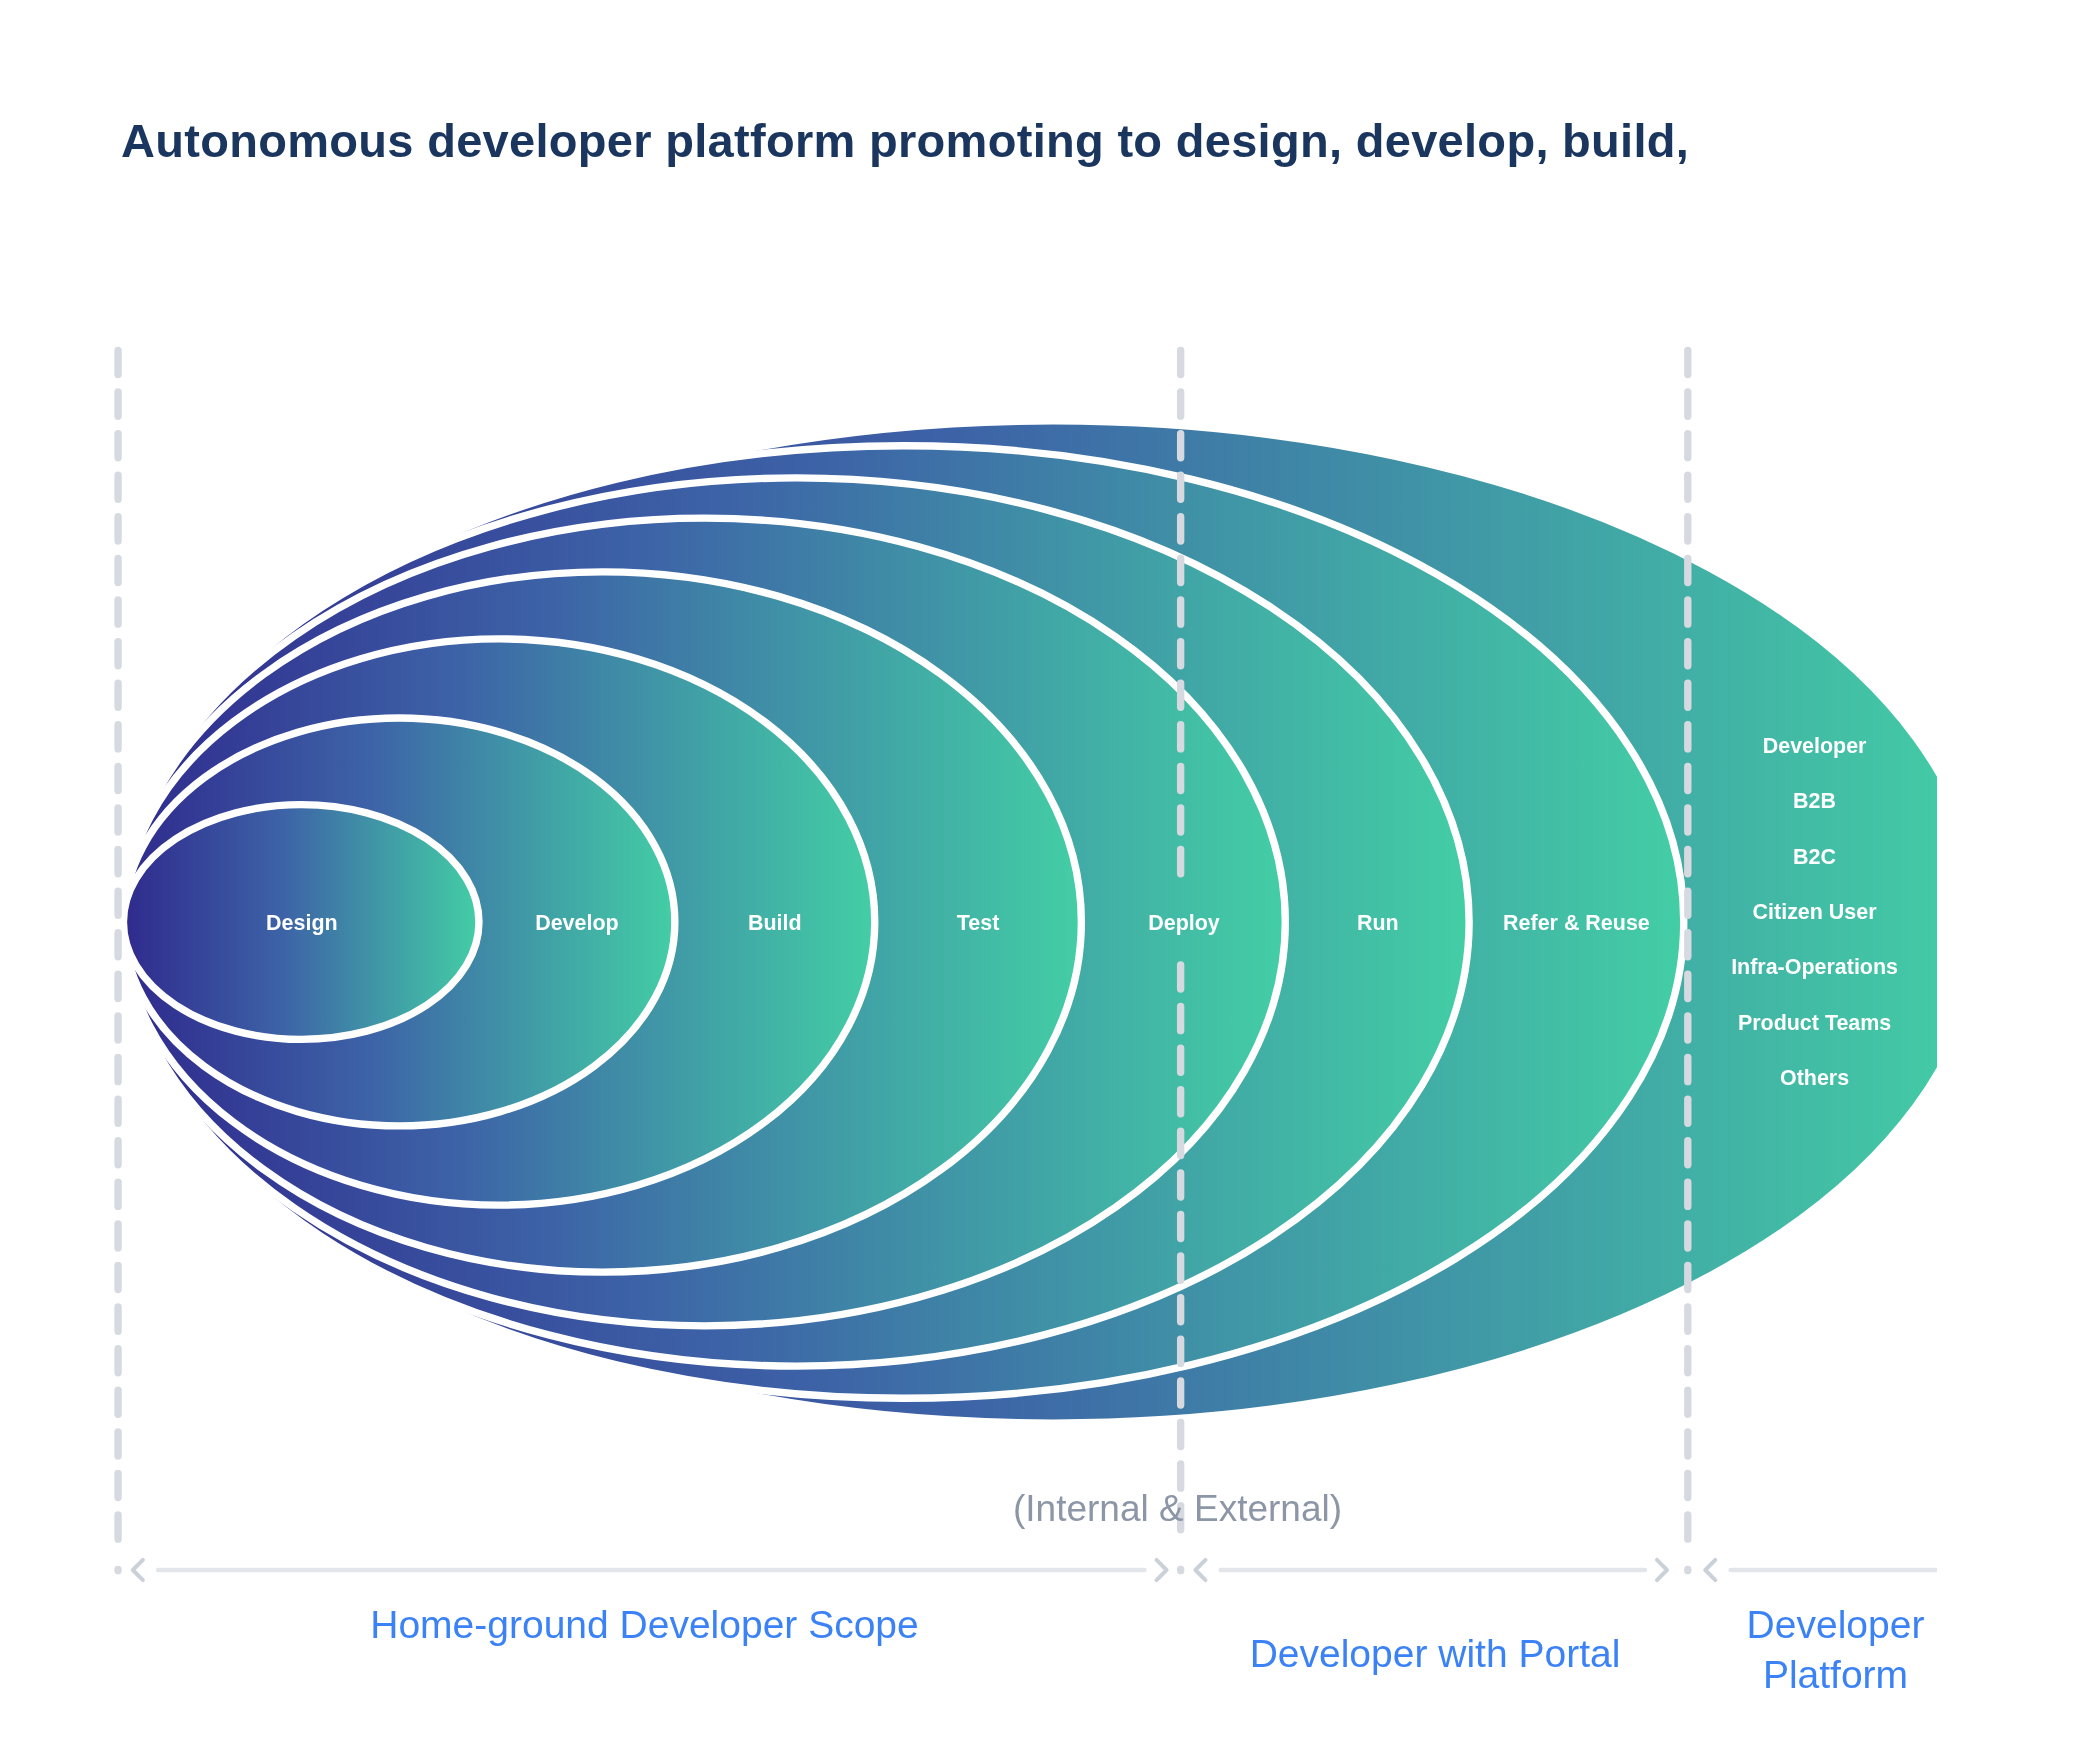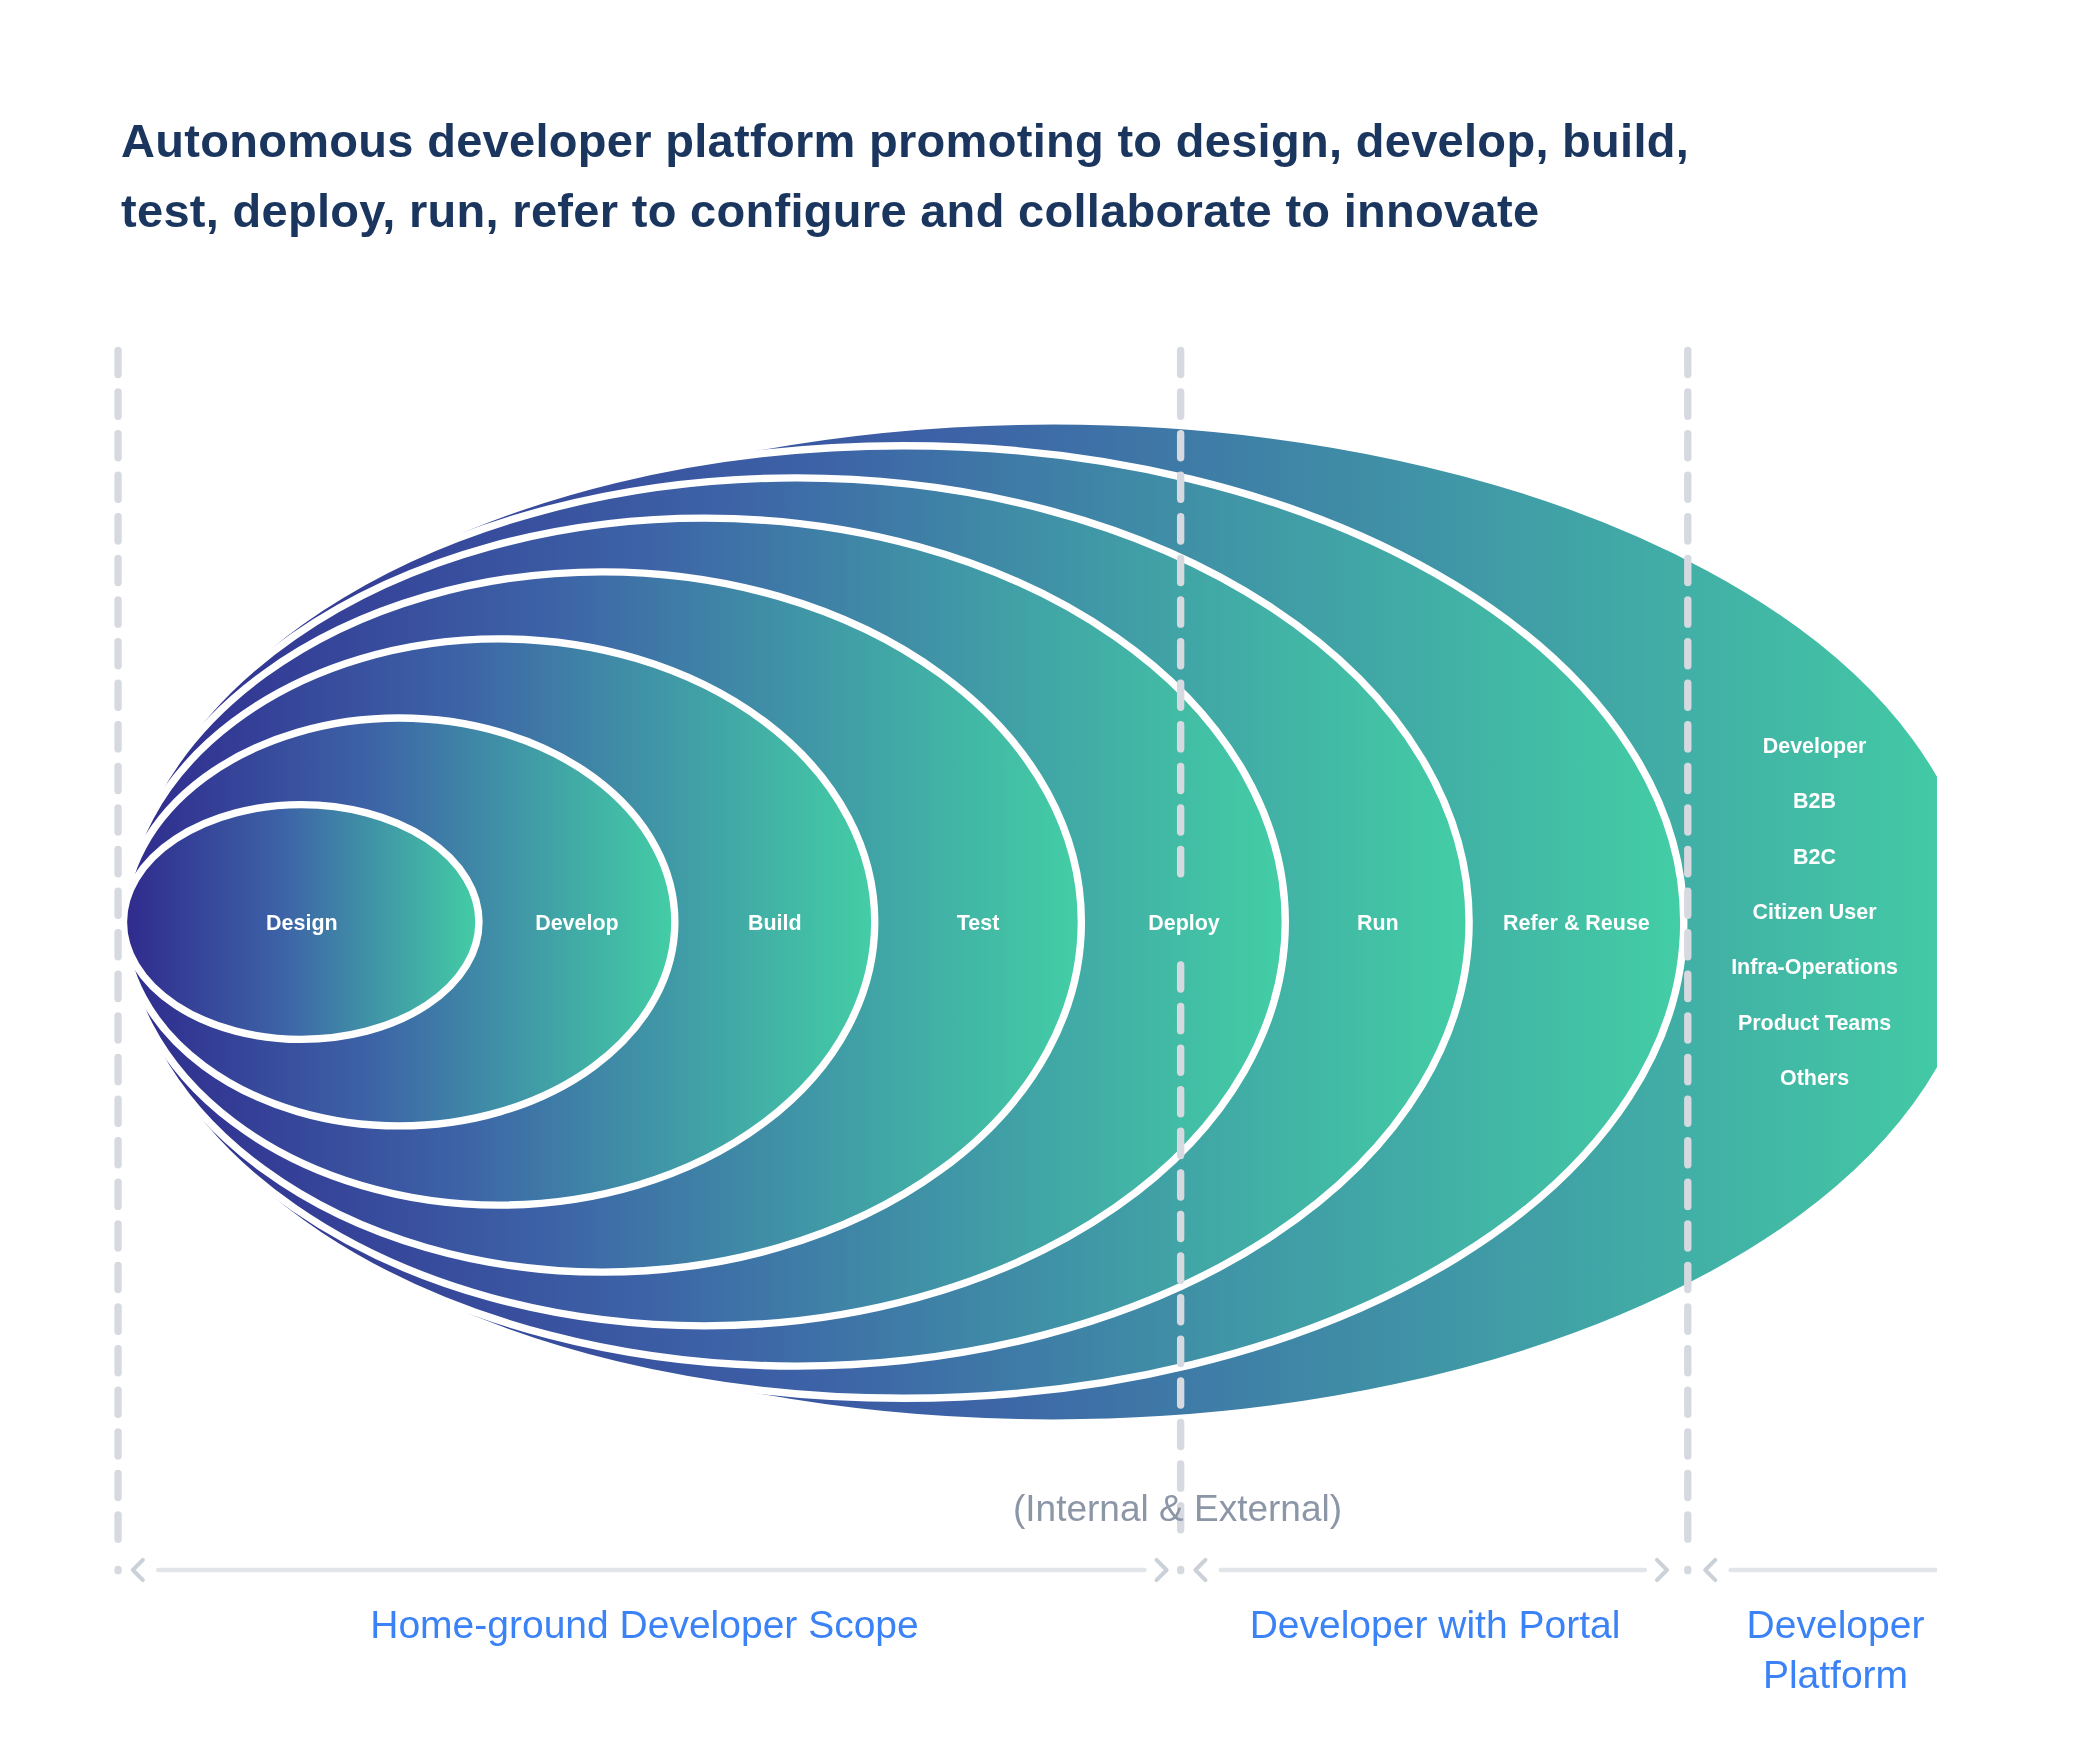--- a/index.html
+++ b/index.html
@@ -56,31 +56,30 @@
   .section-label {
     position: absolute;
     top: 1600px;
     text-align: center;
     font-size: 39px;
     line-height: 50px;
     color: #3b82f6;
     font-weight: 400;
   }
   .section-label.s1 { left: 309px;  width: 671px; }
-  .section-label.s2 { left: 1200px; width: 470px;  }
+  .section-label.s2 { left: 1200px; width: 470px; margin-top: 29px;  }
   .section-label.s3 { left: 1688px; width: 295px;  }
 </style>
 </head>
 <body>
 
 <div class="page">
 
   <div class="title">
     <div>Autonomous developer platform promoting to design, develop, build,</div>
-    <div>test, deploy, run, refer to configure and collaborate to innovate</div>
   </div>
 
   <svg class="diagram-svg" width="2097" height="1740" viewBox="0 0 3126 2593">
     <defs>
       <linearGradient id="ringGrad" x1="0" y1="0" x2="1" y2="0">
         <stop offset="0" stop-color="#2F2A8D"></stop>
         <stop offset="0.45" stop-color="#3D63A7"></stop>
         <stop offset="1" stop-color="#43CEA5"></stop>
       </linearGradient>
     </defs>

